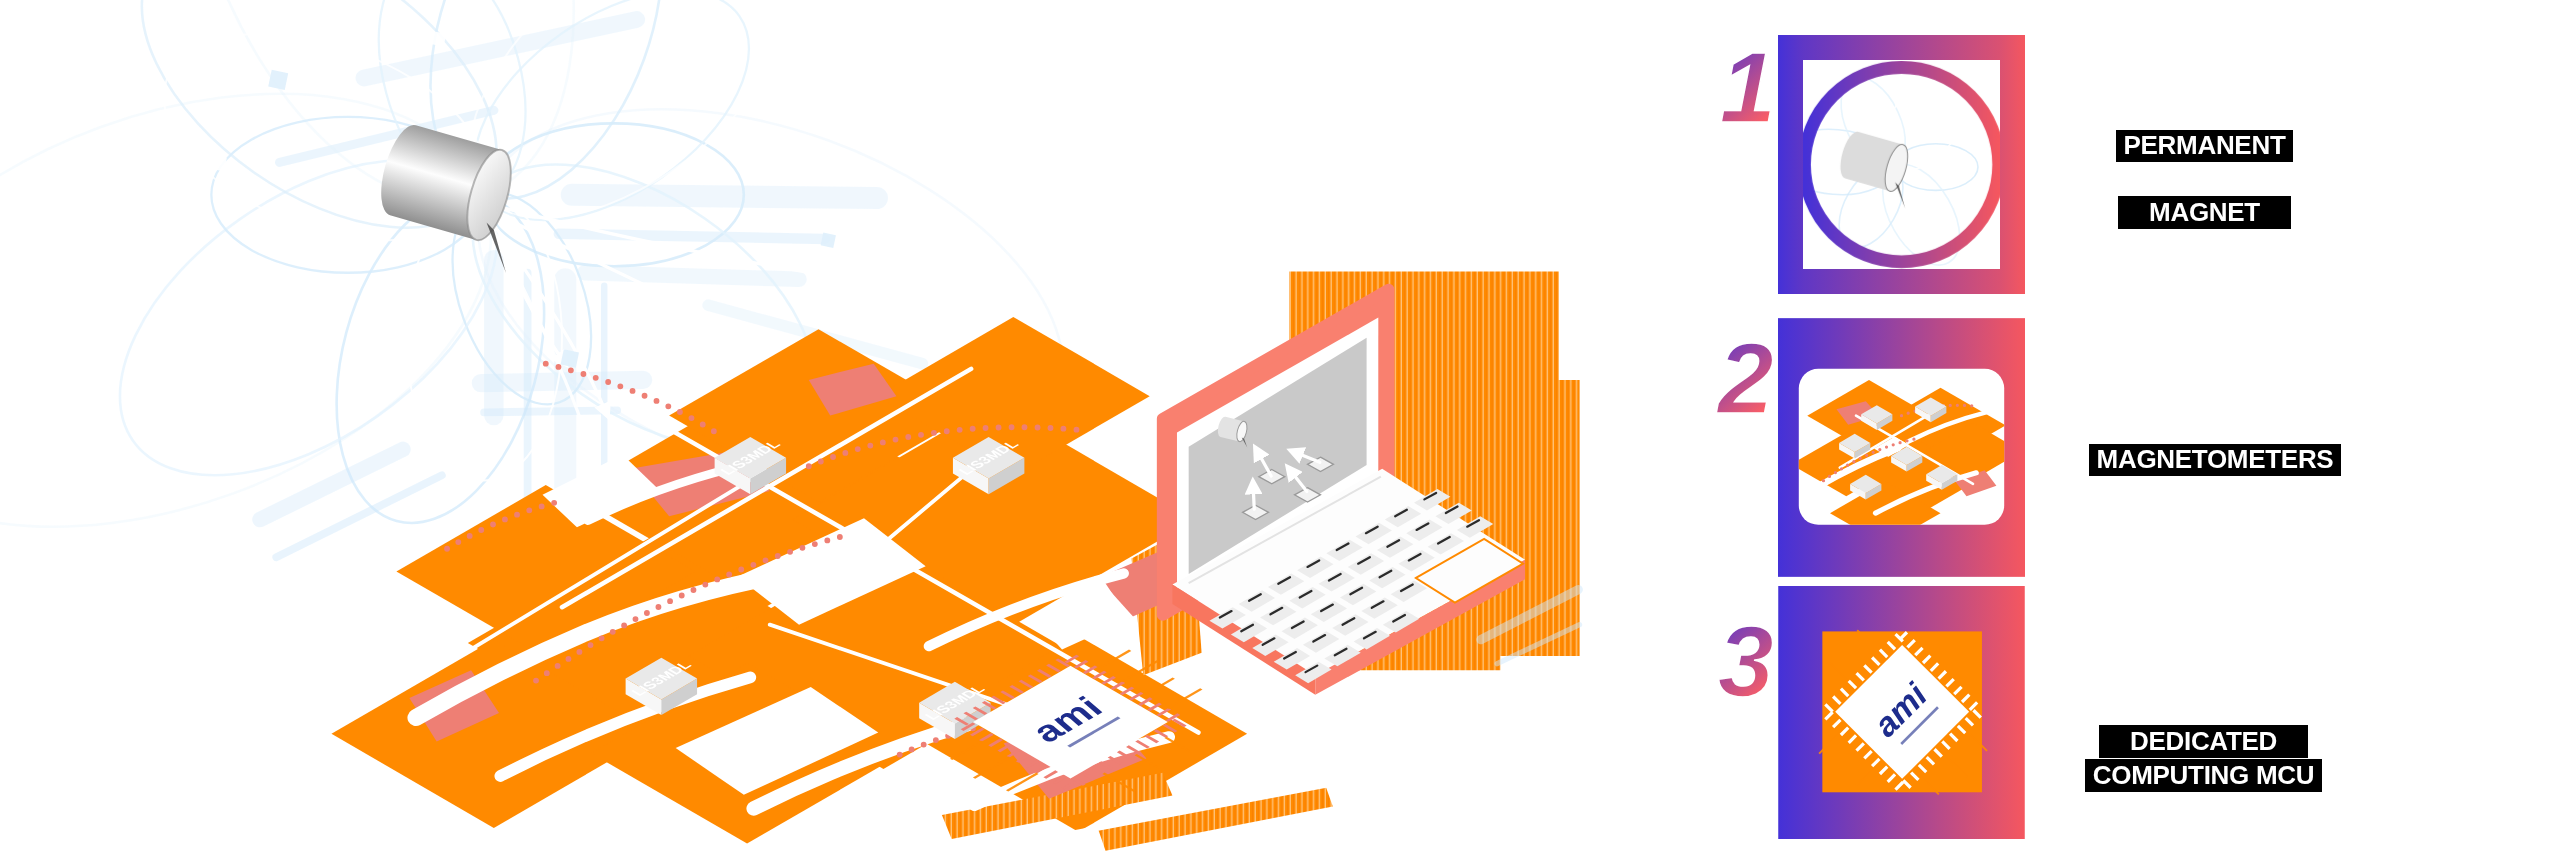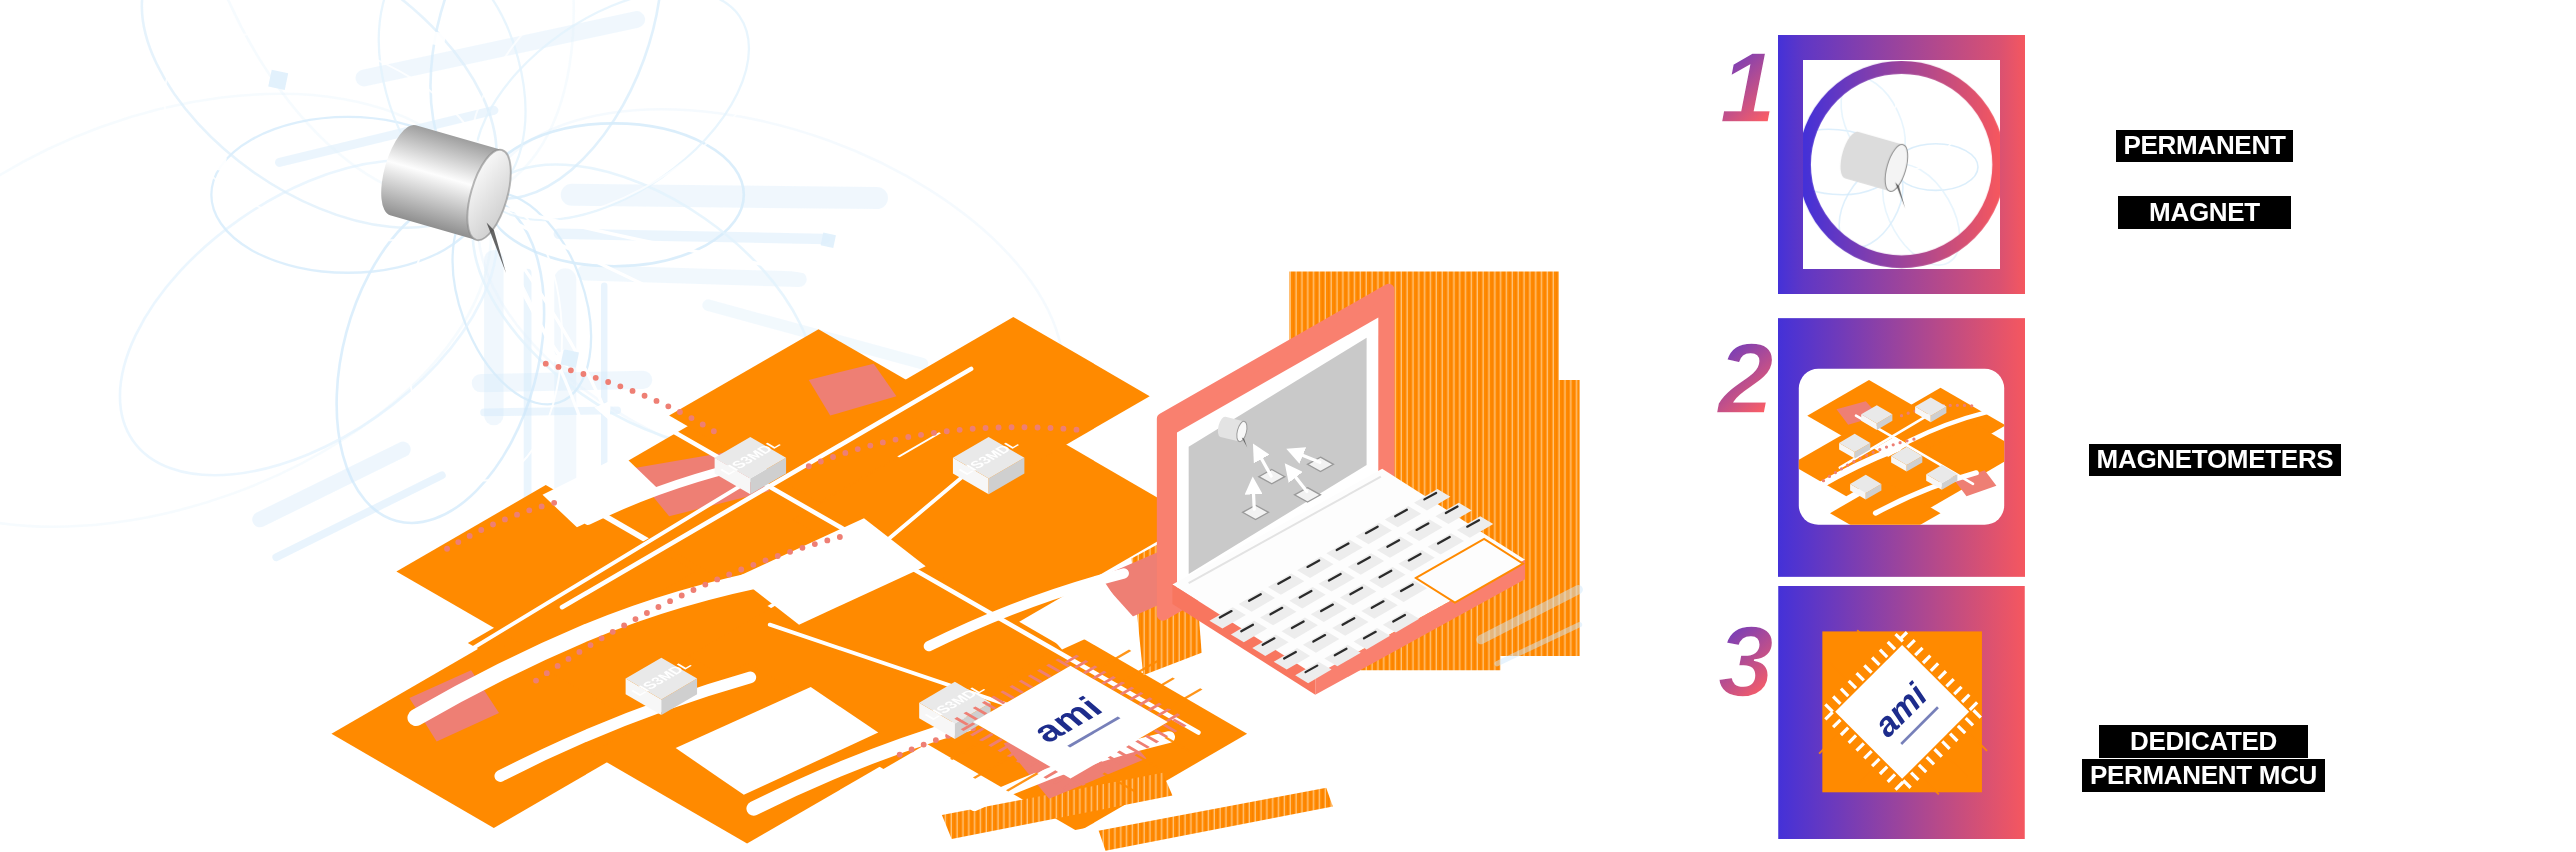--- a/index.html
+++ b/index.html
@@ -466,17 +466,17 @@
       <rect transform="rotate(45)" x="-84" y="-84" width="168" height="168" fill="none" stroke="#ffffff" stroke-width="16" stroke-dasharray="5,12"></rect>
       <rect transform="rotate(45)" x="-73" y="-73" width="146" height="146" fill="#ffffff"></rect>
       <text transform="rotate(-45)" y="14" text-anchor="middle" font-size="52" font-style="italic" font-weight="bold" fill="#1d2c8c" font-family="Liberation Sans, sans-serif">ami</text>
       <line transform="rotate(-45)" x1="-36" y1="34" x2="44" y2="34" stroke="#1d2c8c" stroke-width="4" opacity="0.6"></line>
     </g>
   </svg>
 </div>
 
 <div class="step-label" style="left:2041px;top:692px;width:325px">
   <span class="line wide">DEDICATED</span><br>
-  <span class="line">PERMANENT MCU</span>
+  <span class="line">COMPUTING MCU</span>
 </div>
 
 </div>
 
 
 </body></html>

